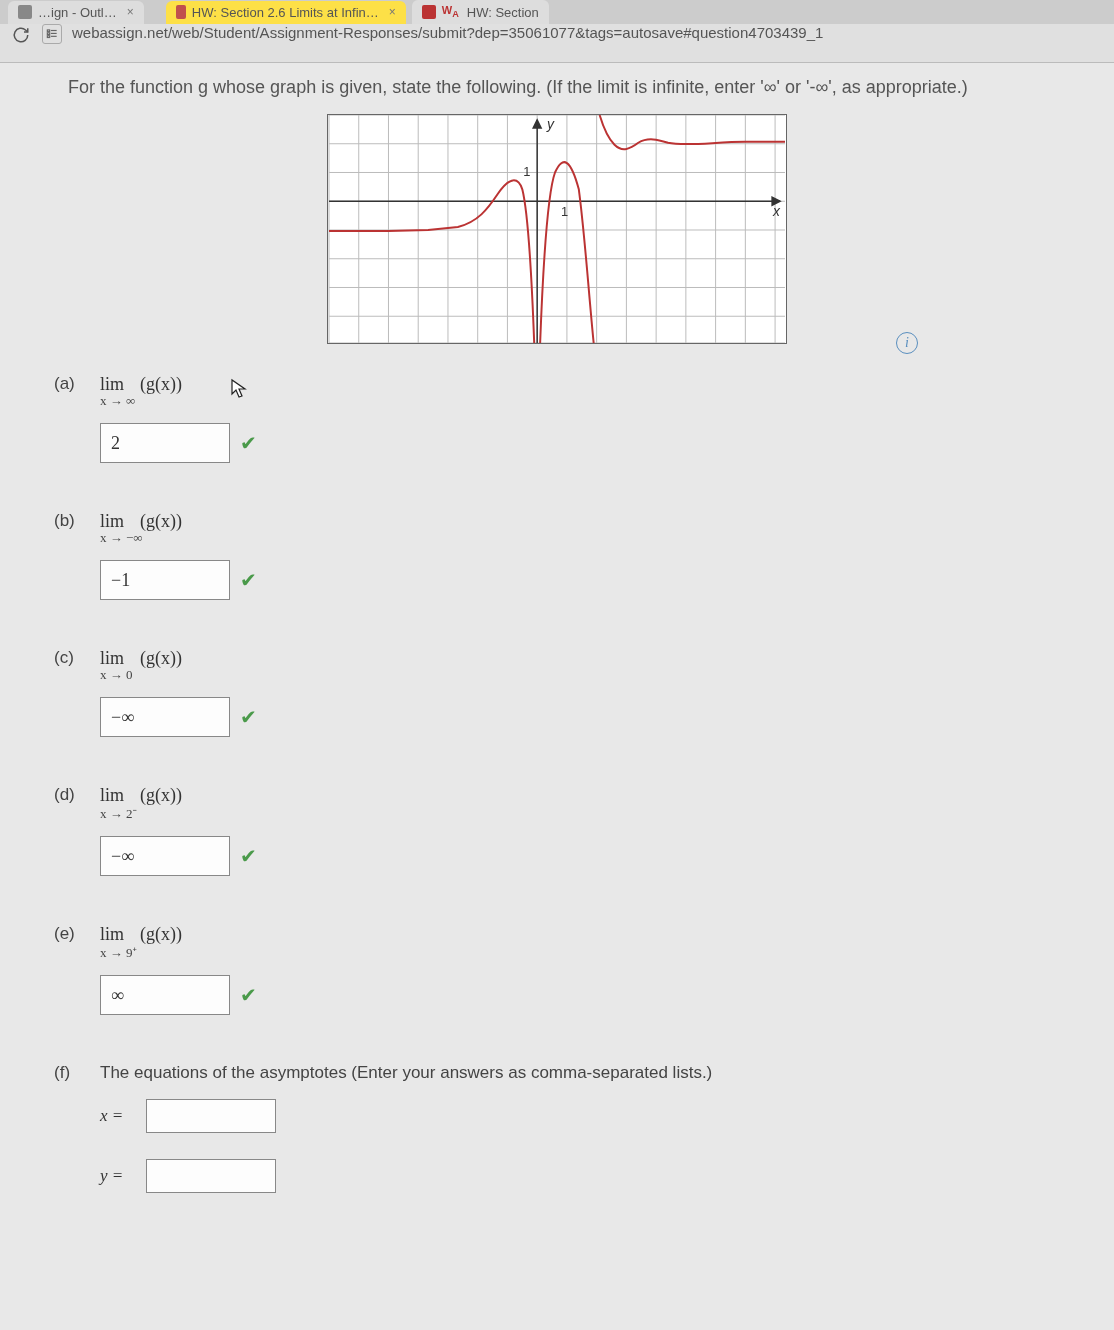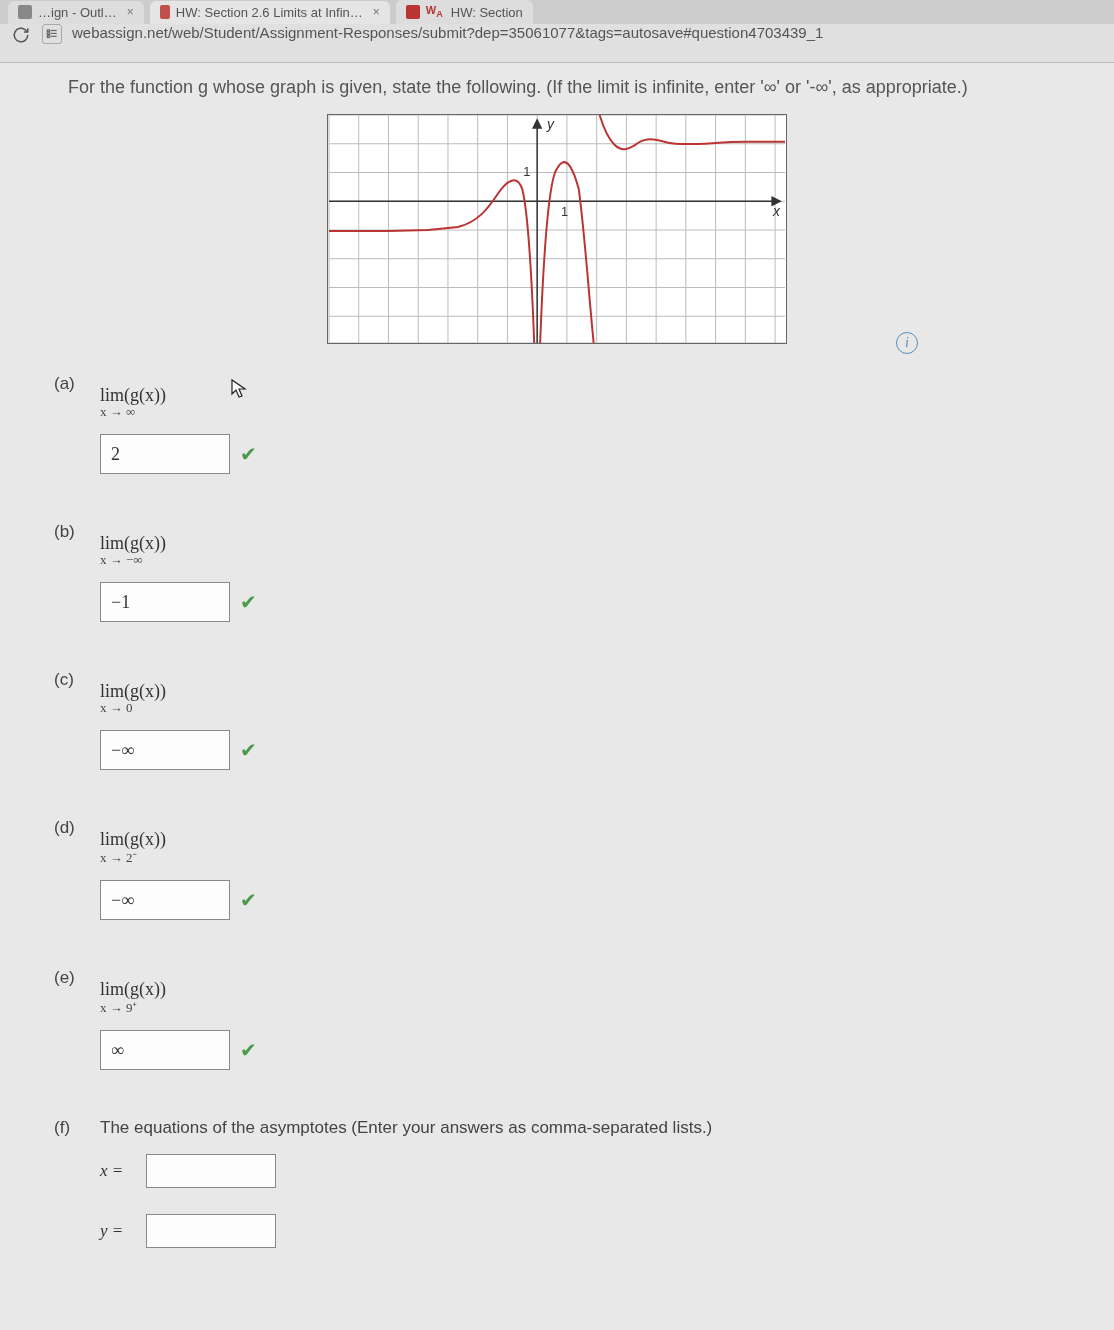--- a/index.html
+++ b/index.html
@@ -31,21 +31,21 @@
       background: #ddd;
       border-radius: 6px 6px 0 0;
       padding: 4px 10px;
       font-size: 13px;
       color: #555;
       max-width: 240px;
       white-space: nowrap;
       overflow: hidden;
       text-overflow: ellipsis;
     }
-    .tab.active { background: #e5e5e5; }
+    .tab.active { background: #fde047; margin-left: 16px; }
     .tab .favicon { width: 14px; height: 14px; display: inline-block; background: #888; border-radius: 2px; }
     .tab .close { font-size: 12px; color: #777; margin-left: 4px; }
     .address-row {
       display: flex;
       align-items: flex-start;
       height: 38px;
       padding: 0 10px;
       gap: 10px;
       background: #e0e0e0;
     }
@@ -117,22 +117,21 @@
       display: flex;
       flex-direction: column;
       align-items: flex-start;
       font-family: "Times New Roman", serif;
       font-size: 18px;
       color: #333;
     }
     .limit-top {
       display: flex;
       align-items: flex-end;
-      gap: 0;
-      margin-top: 11px;
+      gap: 16px;
     }
     .lim-word { font-size: 18px; }
     .lim-sub { font-size: 13px; color: #444; margin-top: -2px; }
     .gx { font-size: 18px; }
     .answer-row {
       display: flex;
       align-items: center;
       gap: 10px;
       margin-top: 14px;
       margin-left: 46px;

